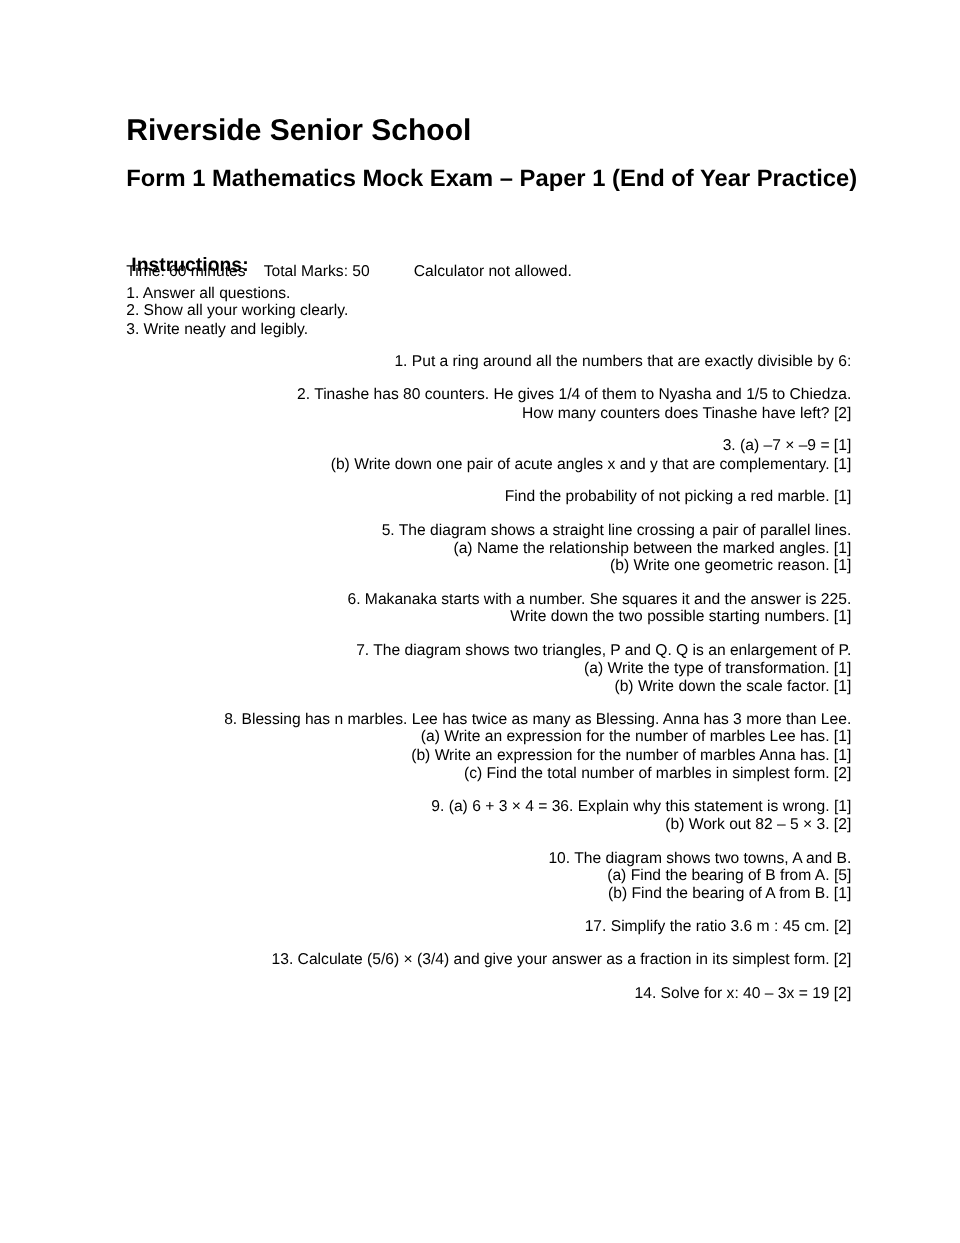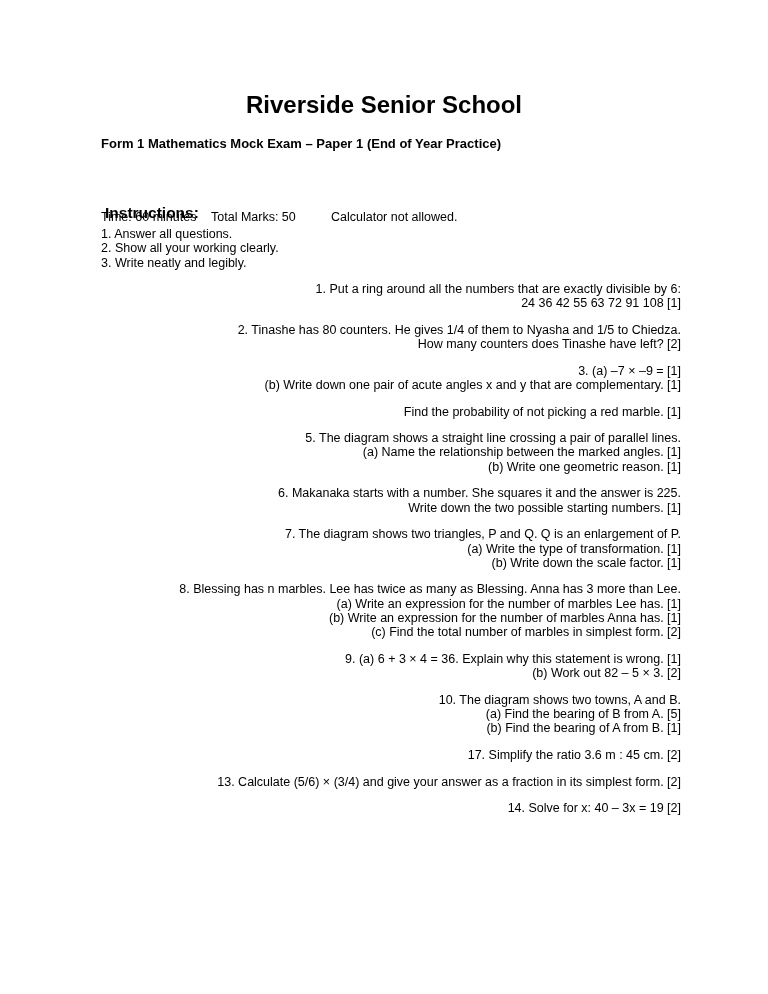--- a/index.html
+++ b/index.html
@@ -19,31 +19,30 @@
       position: absolute;
       left: 101px;
       top: 0;
       width: 580px;
     }
     .school-title {
       position: absolute;
       left: 0;
       top: 90px;
       width: 566px;
-      text-align: center;
       font-size: 24px;
       font-weight: bold;
       line-height: 30px;
       margin: 0;
     }
     .exam-title {
       position: absolute;
       left: 0;
       top: 132px;
-      font-size: 13px;
+      font-size: 19px;
       font-weight: bold;
       line-height: 24px;
       margin: 0;
       white-space: nowrap;
     }
     .meta-row {
       position: absolute;
       left: 0;
       top: 162px;
       font-size: 12.5px;
@@ -89,21 +88,20 @@
 
   <div class="body-block">
     <div class="instr-list">
       <span class="line">1. Answer all questions.</span>
       <span class="line">2. Show all your working clearly.</span>
       <span class="line">3. Write neatly and legibly.</span>
     </div>
 
     <div class="question">
       <span class="line">1. Put a ring around all the numbers that are exactly divisible by 6:</span>
-      <span class="line">24 36 42 55 63 72 91 108 [1]</span>
     </div>
     <div class="question">
       <span class="line">2. Tinashe has 80 counters. He gives 1/4 of them to Nyasha and 1/5 to Chiedza.</span>
       <span class="line">How many counters does Tinashe have left? [2]</span>
     </div>
     <div class="question">
       <span class="line">3. (a) –7 × –9 = [1]</span>
       <span class="line">(b) Write down one pair of acute angles x and y that are complementary. [1]</span>
     </div>
     <div class="question">

